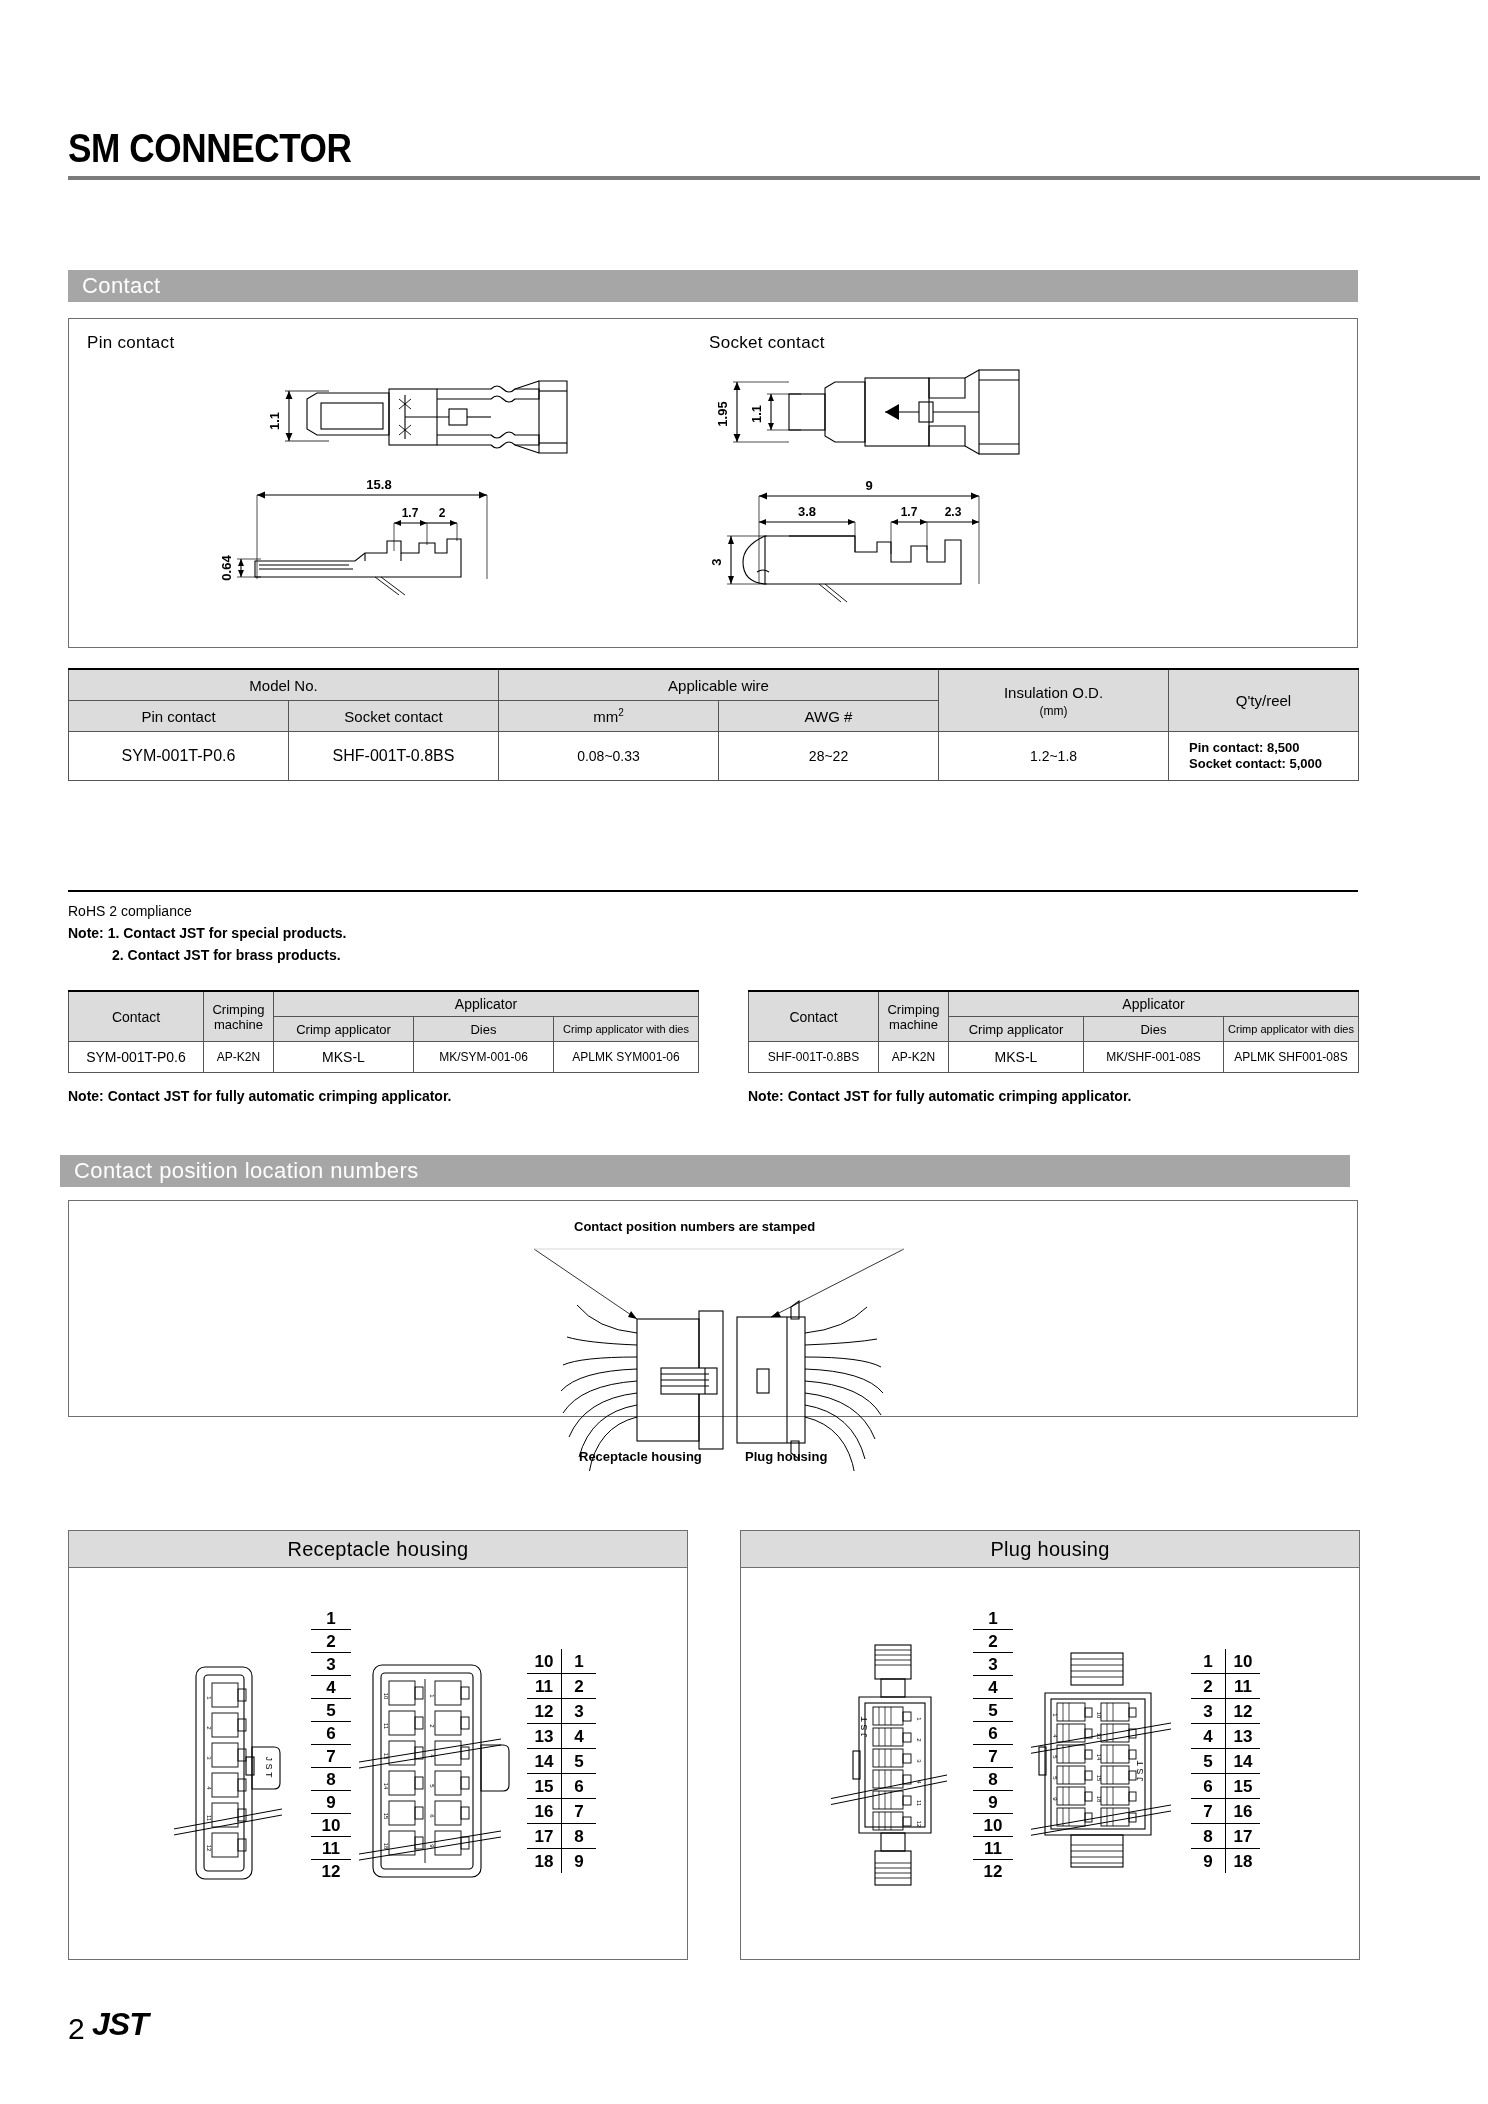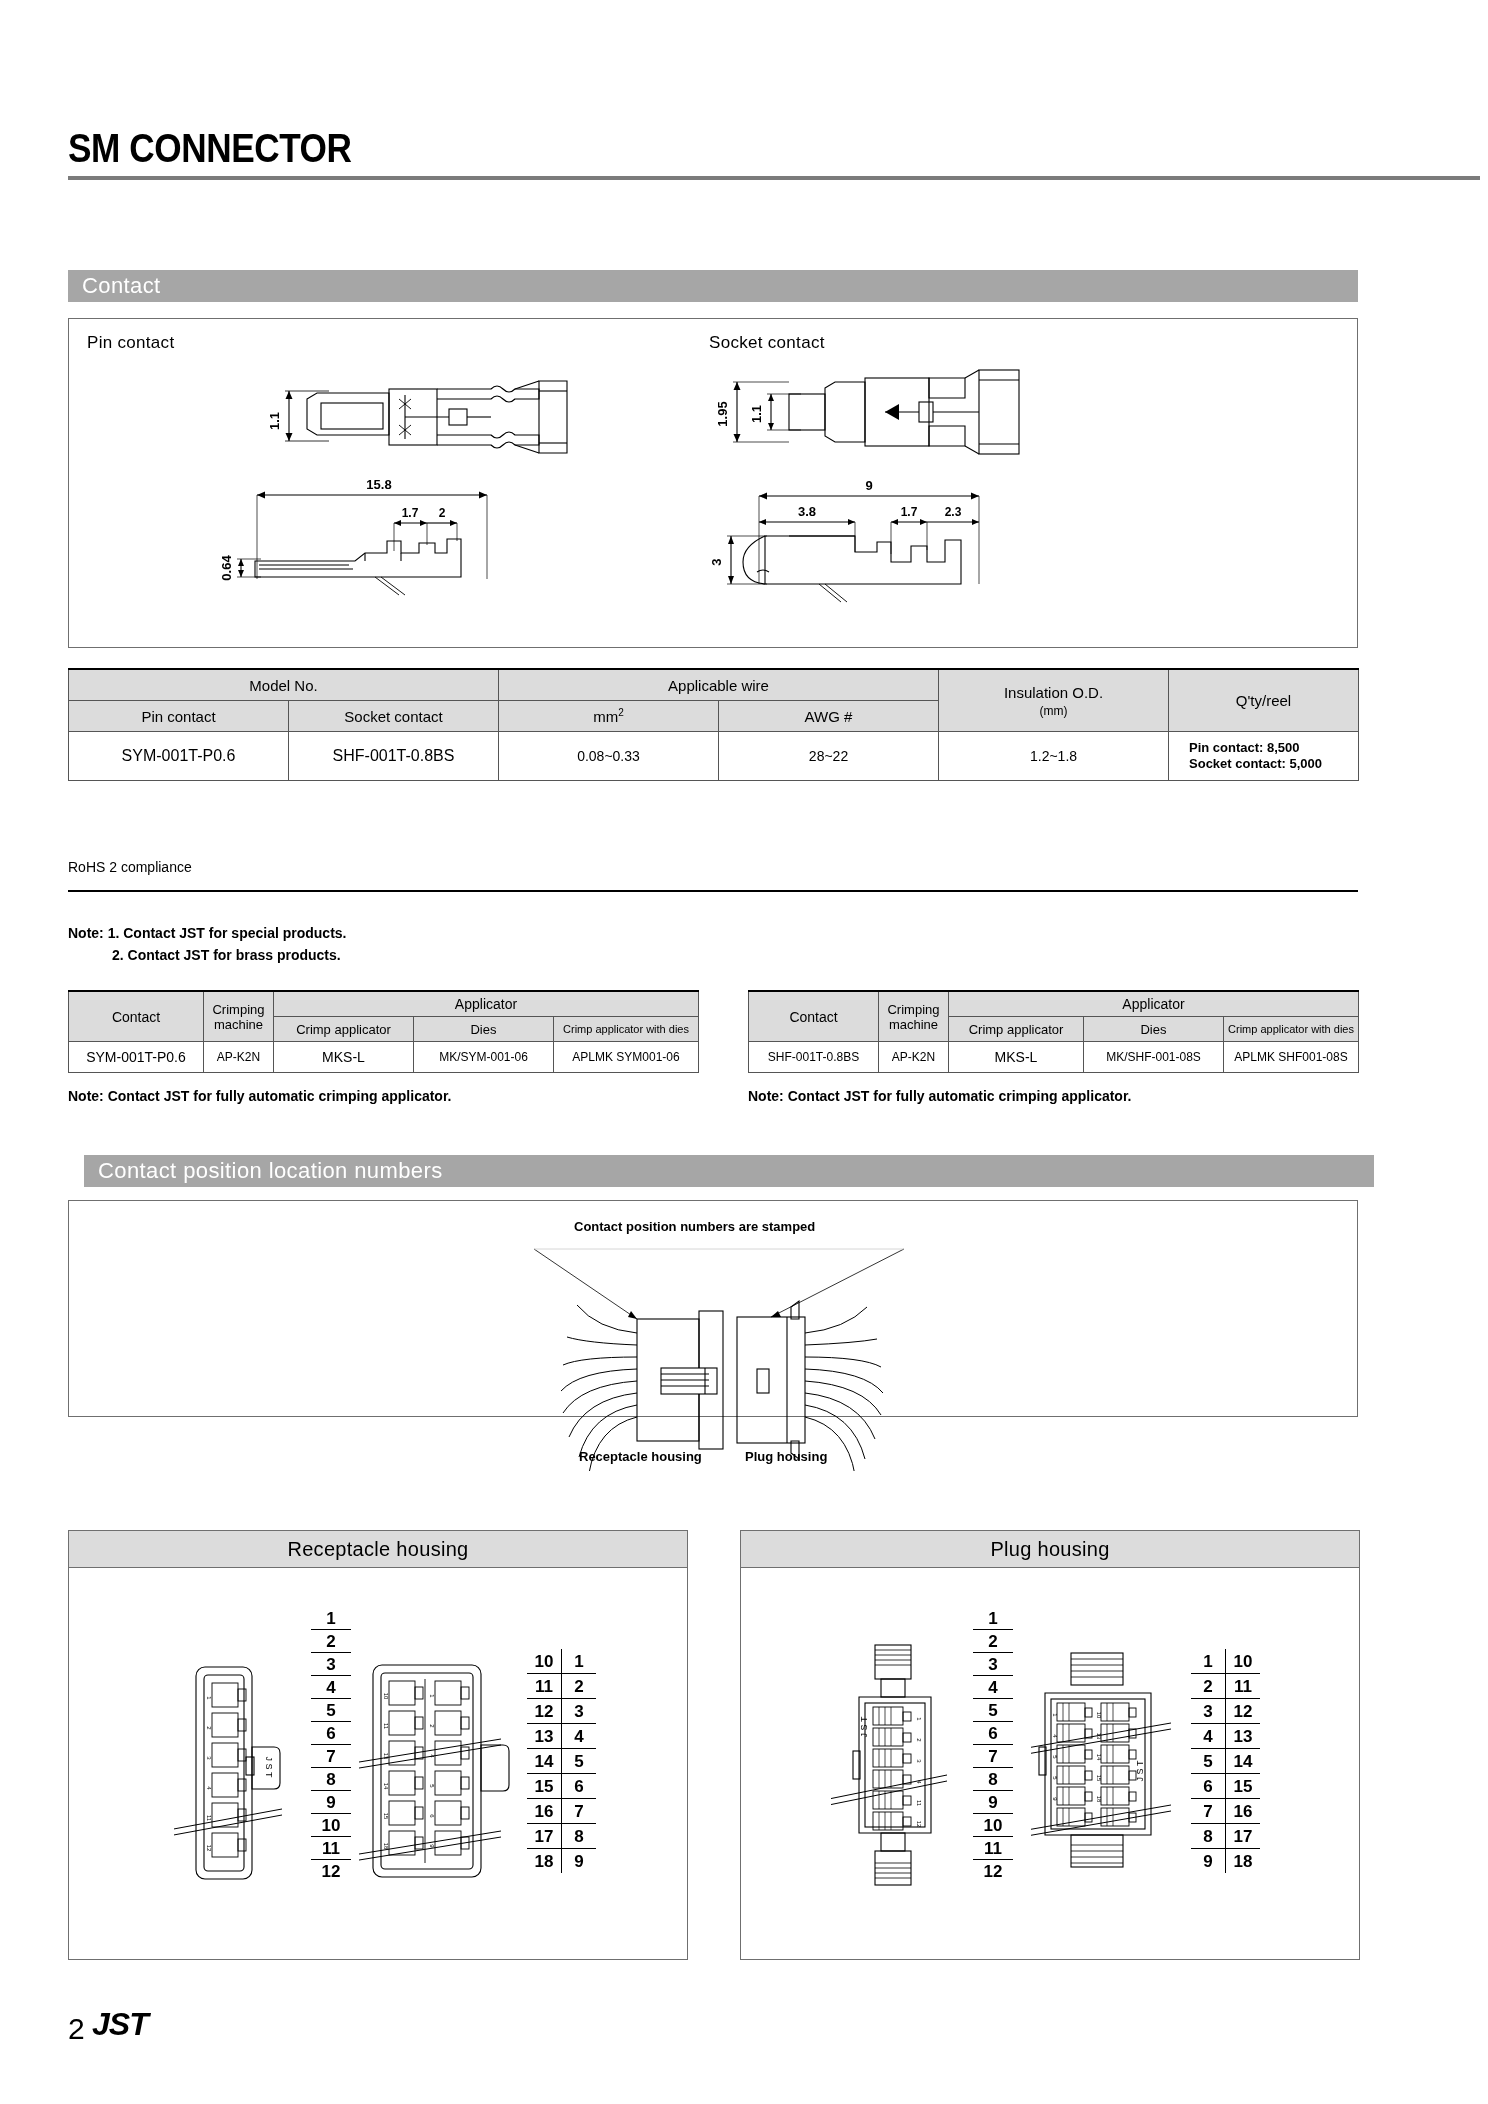--- a/index.html
+++ b/index.html
@@ -399,21 +399,21 @@
   </tr>
 </tbody>
   </table>
 
 <table class="gt" id="material-table">
   <tbody>
 </tbody>
   </table>
 <div style="position:absolute; left:68px; top:890px; width:1290px; height:2px; background:#000;"></div>
 
-<div class="plain-note" style="left:68px; top:859px;">RoHS 2 compliance</div>
+<div class="plain-note" style="left:68px; top:903px;">RoHS 2 compliance</div>
 <div class="plain-note bold" style="left:68px; top:925px;">Note: 1. Contact JST for special products.</div>
 <div class="plain-note bold" style="left:112px; top:947px;">2. Contact JST for brass products.</div>
 
 <table class="app-table" id="app-table-left">
   <colgroup>
     <col style="width:135px">
       <col style="width:70px">
     <col style="width:140px">
       <col style="width:140px">
       <col style="width:145px">
@@ -469,21 +469,21 @@
     <td class="small">SHF-001T-0.8BS</td>
     <td class="small">AP-K2N</td>
     <td>MKS-L</td>
     <td class="small">MK/SHF-001-08S</td>
     <td class="small">APLMK SHF001-08S</td>
   </tr>
 </tbody>
   </table>
 <div class="note-line" style="left:748px; top:1088px;">Note: Contact JST for fully automatic crimping applicator.</div>
 
-<div class="section-bar" style="left:84px; top:1155px; width:1290px;">Contact position location numbers</div>
+<div class="section-bar" style="left:60px; top:1155px; width:1290px;">Contact position location numbers</div>
 
 <div class="outline-box" style="left:68px; top:1200px; width:1290px; height:217px;">
 
   <div style="position:absolute; left:505px; top:18px; font-size:13px; font-weight:bold; white-space:nowrap;">Contact position numbers are stamped</div>
 
   <svg width="420" height="230" style="position:absolute; left:450px; top:40px;">
     <g stroke="#000" fill="none" stroke-width="1.1">
 
       <line x1="15" y1="8" x2="118" y2="78" stroke-width="0.8"></line>
       <path d="M118 78 l-9 -2 l3 -6 z" fill="#000" stroke="none"></path>

